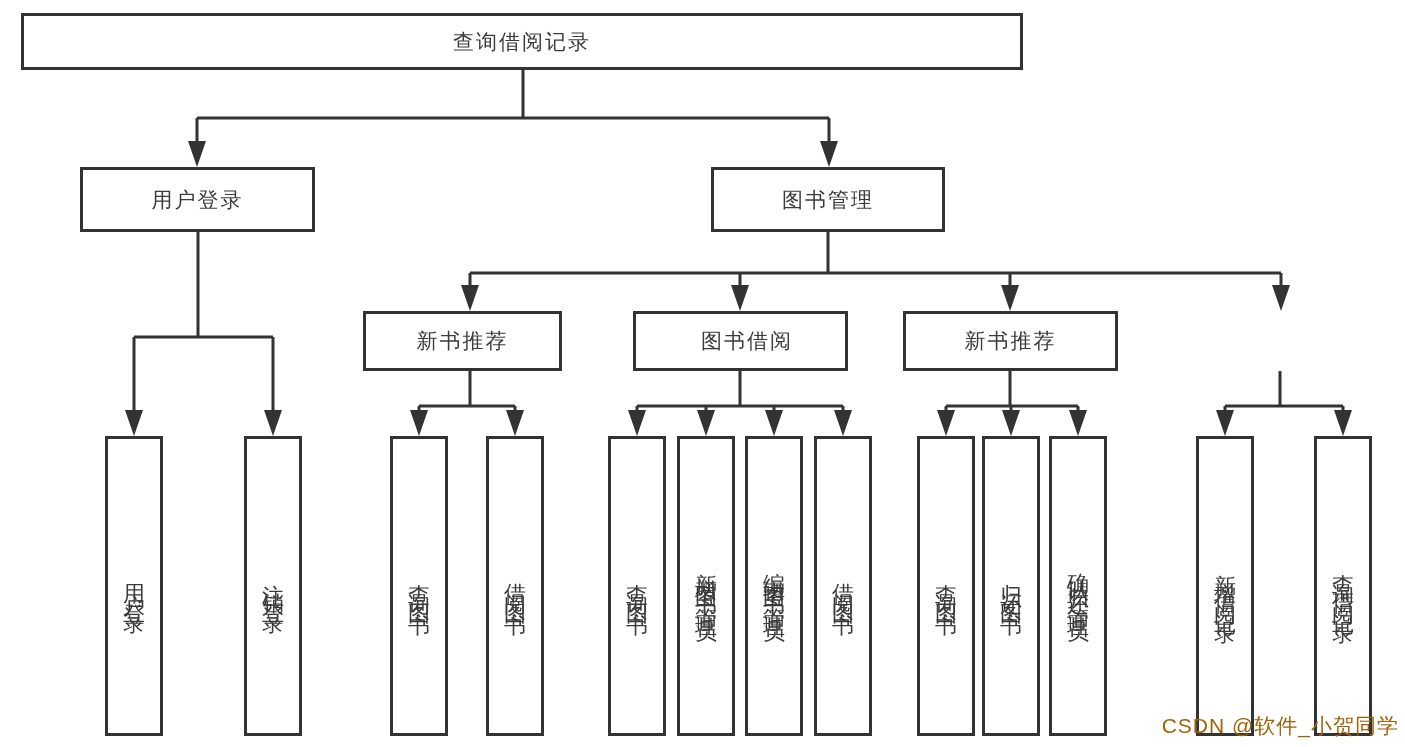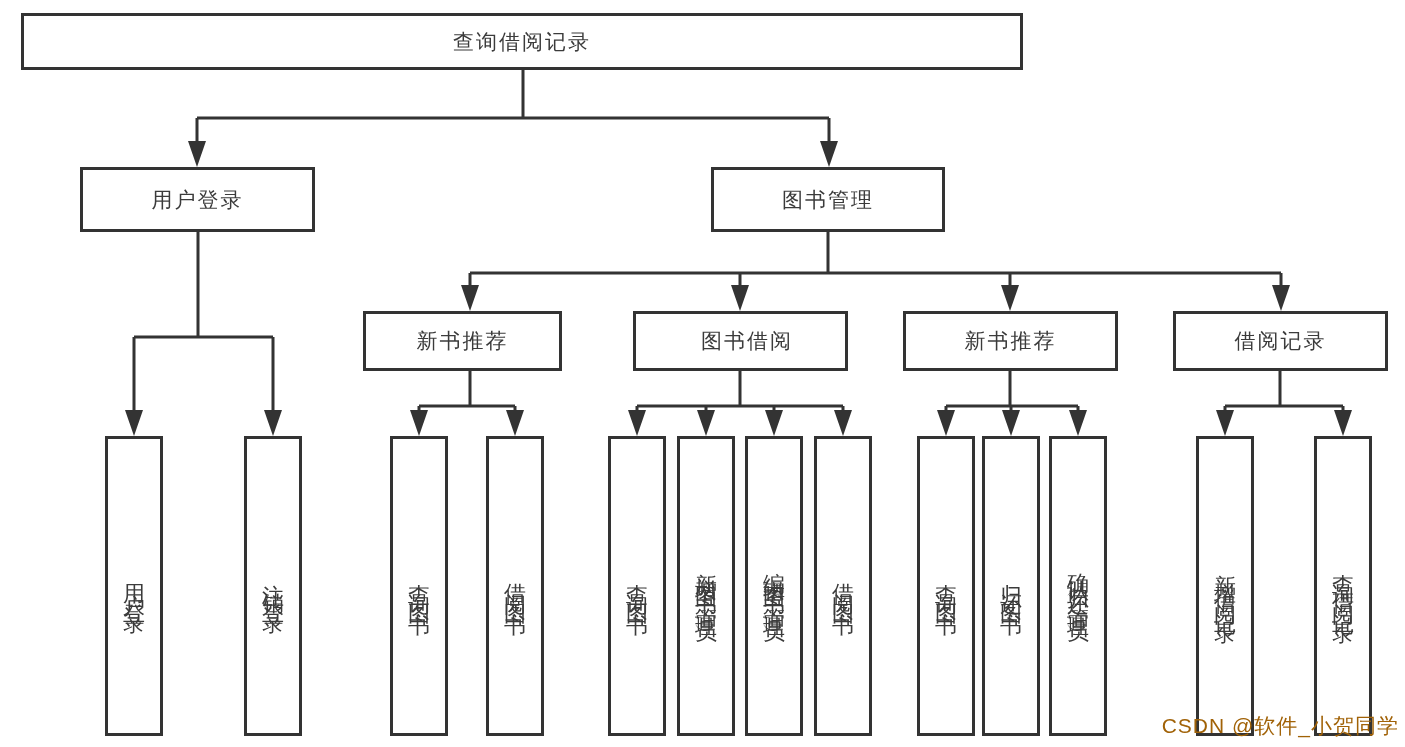--- a/index.html
+++ b/index.html
@@ -96,21 +96,20 @@
   </svg>
 
   <div class="node hbox" style="left:21px; top:13px; width:1002px; height:57px;">查询借阅记录</div>
 
   <div class="node hbox" style="left:80px; top:167px; width:235px; height:65px;">用户登录</div>
   <div class="node hbox" style="left:711px; top:167px; width:234px; height:65px;">图书管理</div>
 
   <div class="node hbox" style="left:363px; top:311px; width:199px; height:60px;">新书推荐</div>
   <div class="node hbox" style="left:633px; top:311px; width:215px; height:60px;padding-left:13px;">图书借阅</div>
   <div class="node hbox" style="left:903px; top:311px; width:215px; height:60px;">新书推荐</div>
-  <div class="node hbox" style="left:1173px; top:311px; width:215px; height:60px;">借阅记录</div>
 
   <div class="node vbox" style="left:105px;">
     <span class="vtext">用户登录</span>
   </div>
   <div class="node vbox" style="left:244px;">
     <span class="vtext">注销登录</span>
   </div>
 
   <div class="node vbox" style="left:390px;">
     <span class="vtext">查询图书</span>

